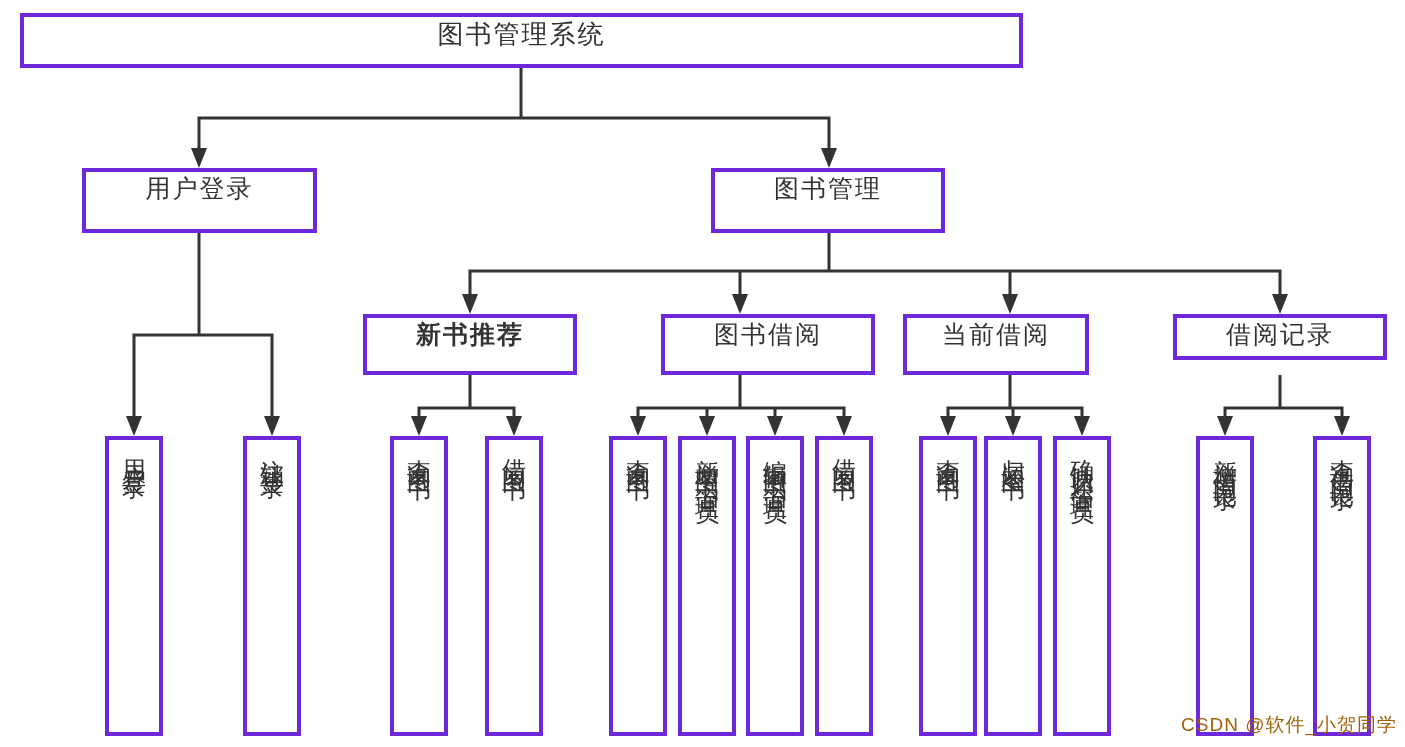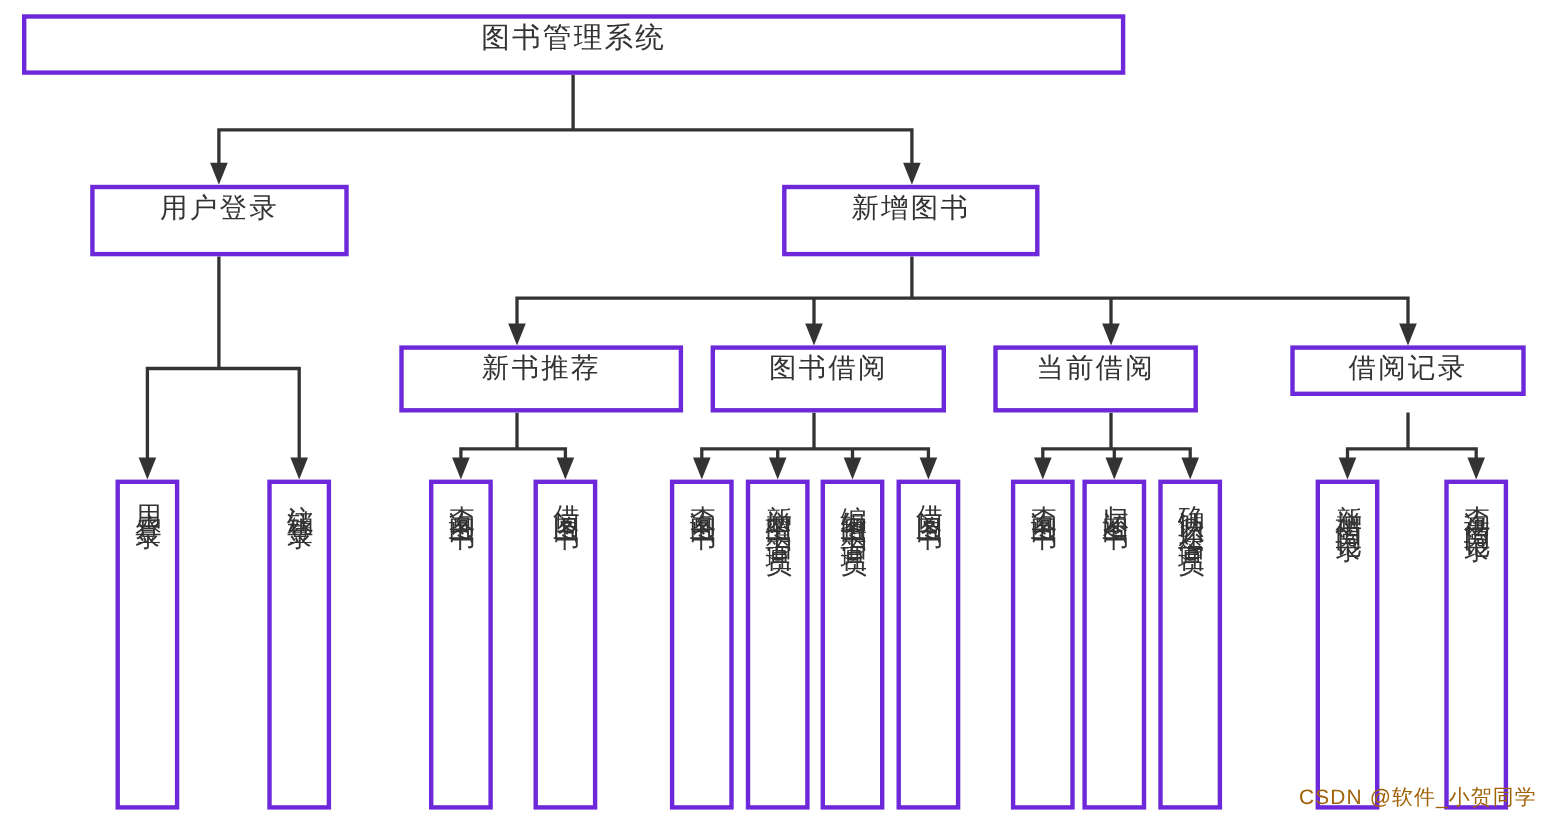--- a/index.html
+++ b/index.html
@@ -102,27 +102,27 @@
   </svg>
 
   <div class="node lv1" style="left:20px; top:13px; width:1003px; height:55px;">
     <span class="hlabel">图书管理系统</span>
   </div>
 
   <div class="node lv2" style="left:82px; top:168px; width:235px; height:65px;">
     <span class="hlabel">用户登录</span>
   </div>
   <div class="node lv2" style="left:711px; top:168px; width:234px; height:65px;">
-    <span class="hlabel">新增图书</span>
+    <span class="hlabel">图书管理</span>
   </div>
 
-  <div class="node lv3" style="left:363px; top:314px; width:258px; height:61px;">
+  <div class="node lv3" style="left:363px; top:314px; width:214px; height:61px;font-weight:bold;">
     <span class="hlabel">新书推荐</span>
   </div>
-  <div class="node lv3" style="left:646px; top:314px; width:214px; height:61px;">
+  <div class="node lv3" style="left:661px; top:314px; width:214px; height:61px;">
     <span class="hlabel">图书借阅</span>
   </div>
   <div class="node lv3" style="left:903px; top:314px; width:186px; height:61px;">
     <span class="hlabel">当前借阅</span>
   </div>
   <div class="node lv3" style="left:1173px; top:314px; width:214px; height:46px;">
     <span class="hlabel">借阅记录</span>
   </div>
 
   <div class="node leaf" style="left:105px; top:436px; width:58px; height:300px;">

